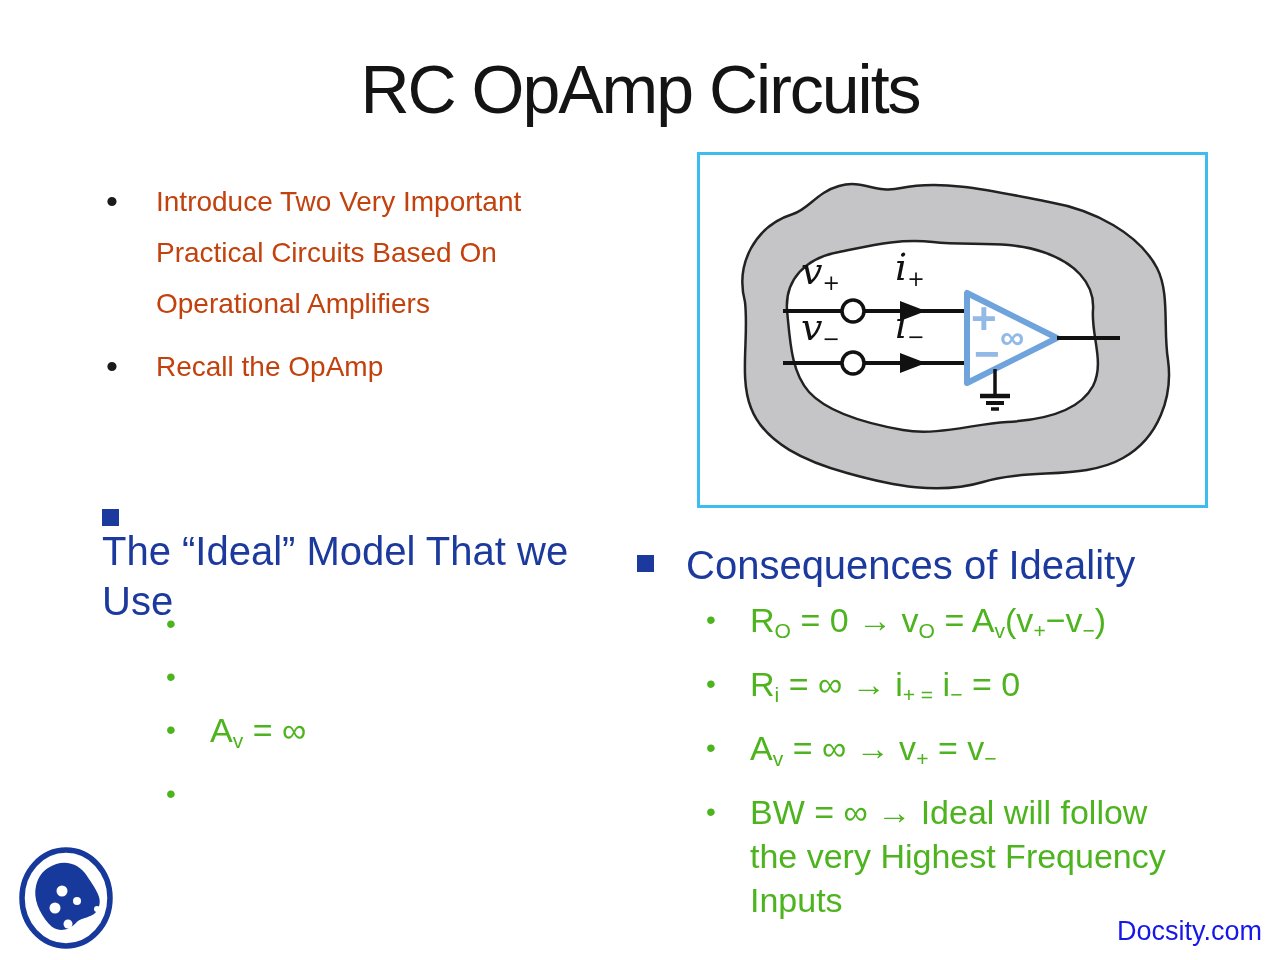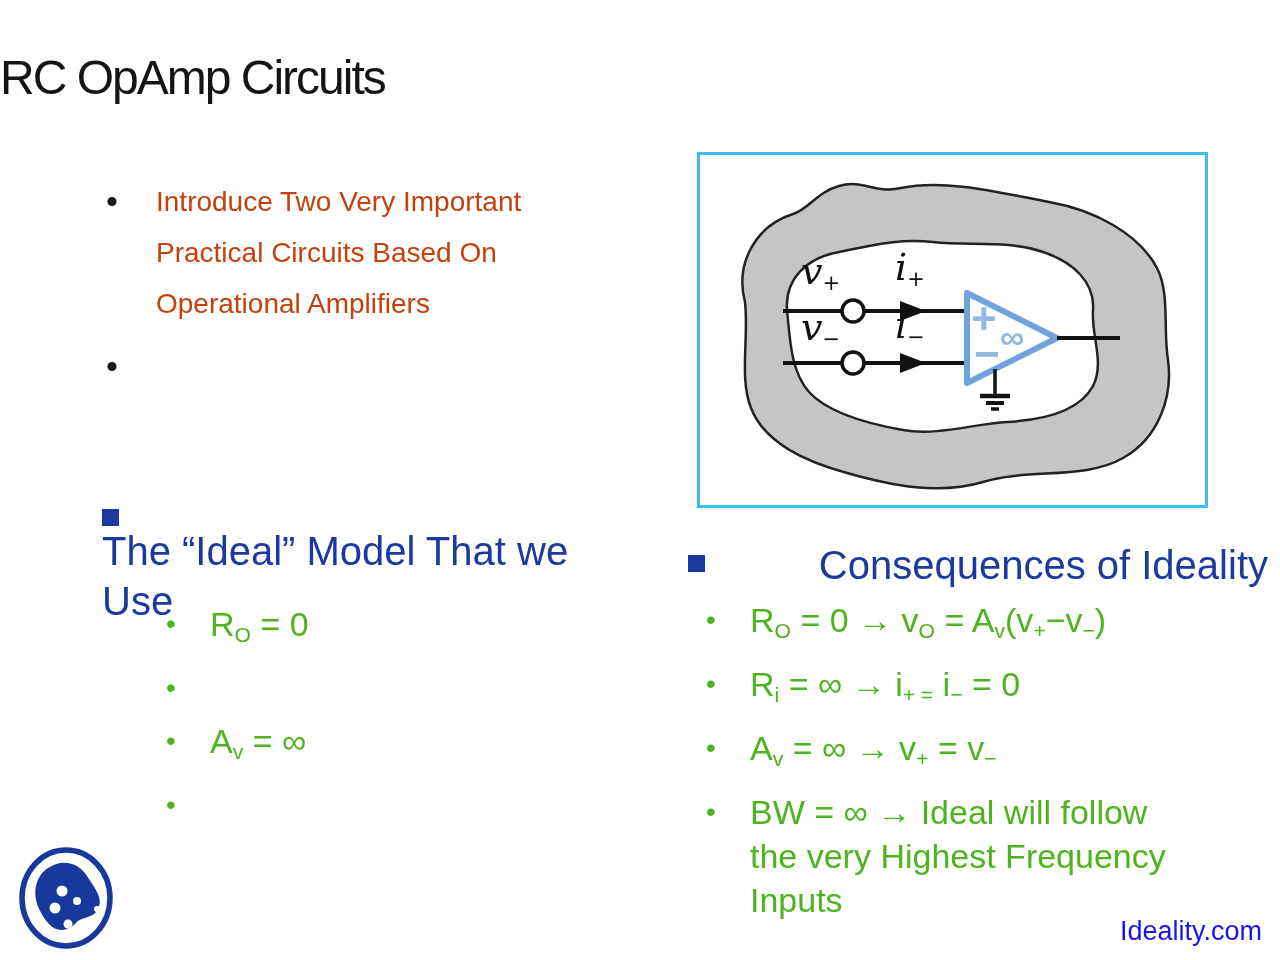--- a/index.html
+++ b/index.html
@@ -1,34 +1,34 @@
 <!DOCTYPE html>
 <html><head>
 <meta charset="utf-8">
 <style>
   html,body{margin:0;padding:0;background:#888;}
   .slide{
     position:relative;width:1280px;height:960px;background:#ffffff;
     font-family:"Liberation Sans",sans-serif;overflow:hidden;margin:0 auto;
   }
   .title{
-    position:absolute;left:0;right:0;top:50px;
-    font-size:48px;letter-spacing:-2px;color:#141414;
+    position:absolute;left:0;right:0;top:50px;text-align:center;
+    font-size:68px;letter-spacing:-2px;color:#141414;
   }
   
   .intro{position:absolute;left:106px;top:176px;width:500px;}
   .intro .li{display:flex;align-items:flex-start;margin-bottom:12px;}
   .intro .dot{flex:0 0 50px;font-size:34px;line-height:51px;color:#1a1a1a;}
   .intro .txt{font-size:28px;line-height:51px;color:#c2410c;width:450px;}
   
   .sq-head{position:absolute;display:flex;align-items:flex-start;}
   .sq{flex:0 0 17px;width:17px;height:17px;background:#1c3a9e;margin-top:15px;margin-right:32px;}
   .sq-head .txt{font-size:40px;line-height:50px;color:#1c3a9e;}
   .ideal-head{left:102px;top:494px;width:540px;flex-direction:column;}
-  .conseq-head{left:688px;top:540px;width:580px;justify-content:space-between;}
+  .conseq-head{left:637px;top:540px;width:580px;}
   
   .glist{position:absolute;}
   .glist .li{display:flex;align-items:flex-start;margin-bottom:9px;}
   .glist .dot{flex:0 0 44px;font-size:28px;line-height:44px;color:#4db31e;}
   .glist .txt{font-size:34px;line-height:44px;color:#4db31e;}
   .ideal-list{left:166px;top:602px;}
   .conseq-list{left:706px;top:598px;}
   .conseq-list .txt{width:430px;}
   .sub{font-size:0.62em;vertical-align:-0.28em;}
   
@@ -58,32 +58,32 @@
 
   <div class="title">RC OpAmp Circuits</div>
 
   <div class="intro">
       <div class="li">
         <span class="dot">•</span>
         <span class="txt">Introduce Two Very Important Practical Circuits Based On Operational Amplifiers</span>
       </div>
       <div class="li">
         <span class="dot">•</span>
+        <span class="txt">Recall the OpAmp</span>
       </div>
     </div>
 
   <div class="sq-head ideal-head">
     <span class="sq"></span>
     <span class="txt">The “Ideal” Model That we Use</span>
   </div>
 
   <div class="glist ideal-list">
       <div class="li">
         <span class="dot">•</span>
-        <span class="txt"><span>R</span><span class="sub">O</span><span> = 0</span></span>
       </div>
       <div class="li">
         <span class="dot">•</span>
       </div>
       <div class="li">
         <span class="dot">•</span>
         <span class="txt"><span>A</span><span class="sub">v</span><span> = ∞</span></span>
       </div>
       <div class="li">
         <span class="dot">•</span>
@@ -158,15 +158,15 @@
     <ellipse cx="48" cy="52" rx="44" ry="48" fill="none" stroke="#16399b" stroke-width="5.5"></ellipse>
     <path d="M 30,22 C 45,12 61,17 69,30 C 79,45 85,53 80,63 C 75,73 64,70 58,77
              C 50,85 39,87 31,78 C 21,67 15,52 18,40 C 20,31 24,26 30,22 Z" fill="#16399b"></path>
     <circle cx="44" cy="45" r="5.5" fill="#fff"></circle>
     <circle cx="59" cy="55" r="4" fill="#fff"></circle>
     <circle cx="37" cy="62" r="5.5" fill="#fff"></circle>
     <circle cx="79" cy="63" r="3" fill="#fff"></circle>
     <circle cx="50" cy="78" r="4.5" fill="#fff"></circle>
   </svg>
 
-  <a class="docsity">Ideality.com</a>
+  <a class="docsity">Docsity.com</a>
 
 </div>
 
 </body></html>

